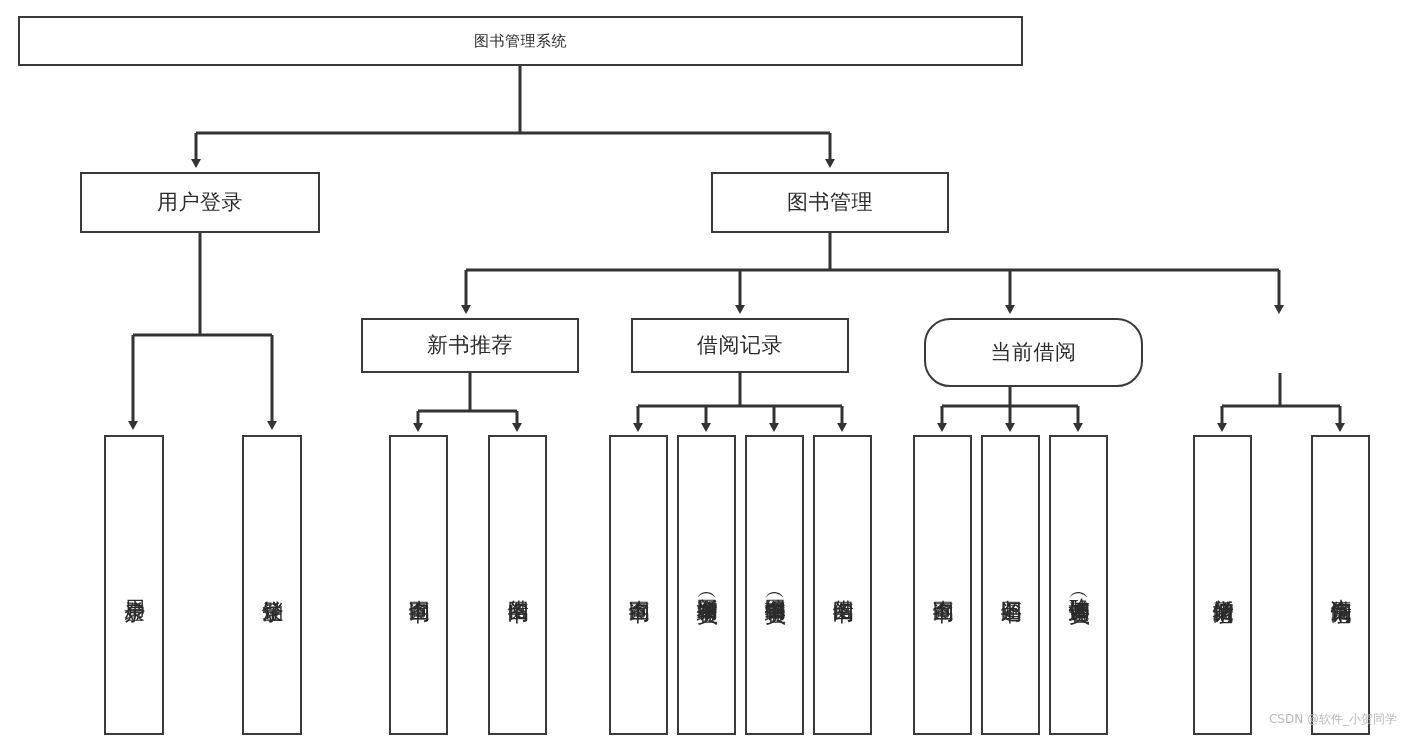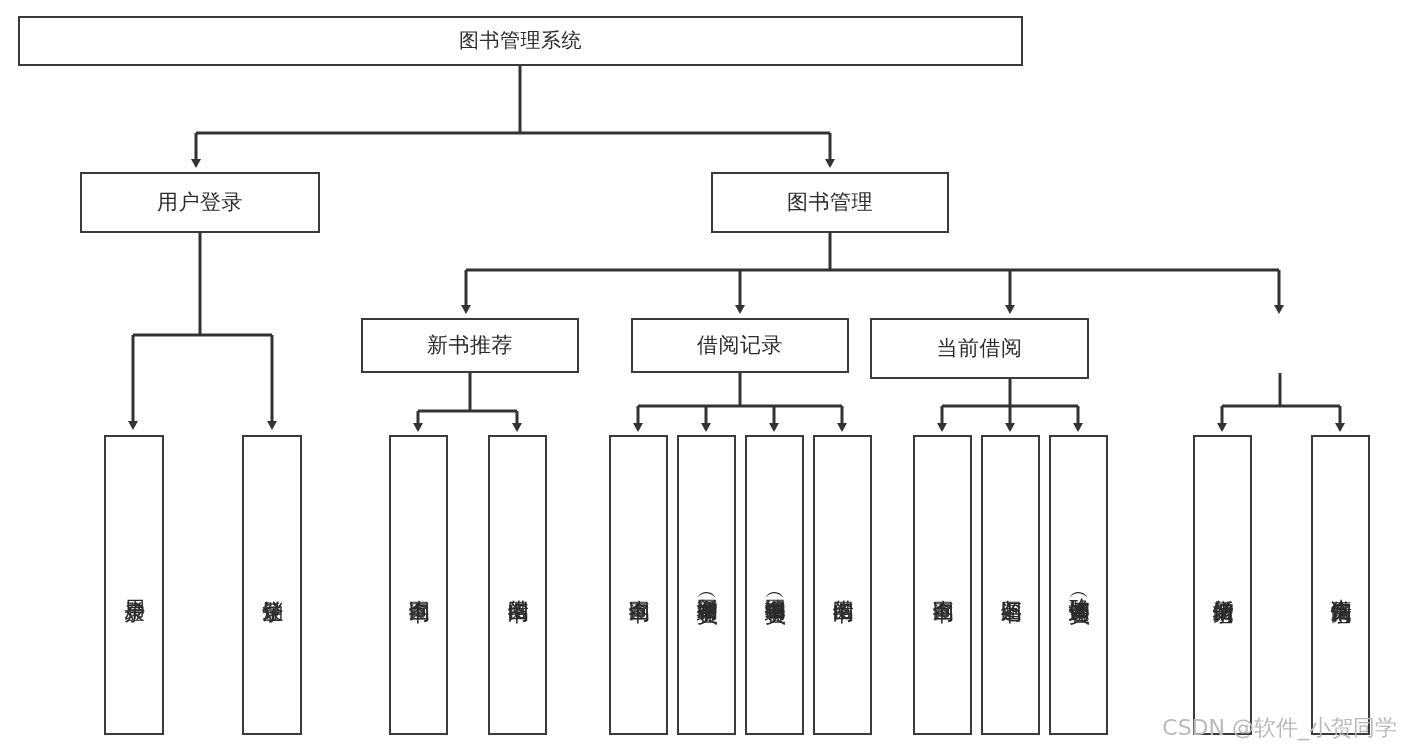--- a/index.html
+++ b/index.html
@@ -40,41 +40,41 @@
     display: block;
     text-align: center;
     line-height: 1.08;
     letter-spacing: 0.5px;
   }
   .node.horizontal .label {
     writing-mode: horizontal-tb;
     font-size: 21px;
   }
   .node.root .label {
-    font-size: 20px;
+    font-size: 15px;
   }
   .node.vertical {
     align-items: center;
     justify-content: center;
     padding: 4px 0;
   }
   .node.vertical .label {
     writing-mode: vertical-rl;
     text-orientation: upright;
     font-size: 21px;
     line-height: 1.12;
     letter-spacing: 1px;
     max-height: 292px;
     overflow: visible;
   }
   .watermark {
     position: absolute;
     right: 8px;
-    bottom: 4px;
-    font-size: 22px;
+    bottom: 19px;
+    font-size: 12px;
     color: #b9b9b9;
     white-space: nowrap;
     font-family: "DejaVu Sans", "Liberation Sans", sans-serif;
   }
 </style>
 </head>
 <body>
 
 <div id="diagram-root">
 
@@ -141,21 +141,21 @@
   </div>
 
   <div class="node horizontal" style="left:361px; top:318px; width:218px; height:55px;">
     <span class="label">新书推荐</span>
   </div>
 
   <div class="node horizontal" style="left:631px; top:318px; width:218px; height:55px;">
     <span class="label">借阅记录</span>
   </div>
 
-  <div class="node horizontal" style="left:870px; top:318px; width:219px; height:61px;">
+  <div class="node horizontal" style="left:924px; top:318px; width:219px; height:69px;border-radius:26px;">
     <span class="label">当前借阅</span>
   </div>
 
 
   <div class="node vertical" style="left:104px; top:435px; width:60px; height:300px;">
     <span class="label">用户登录</span>
   </div>
 
   <div class="node vertical" style="left:242px; top:435px; width:60px; height:300px;">
     <span class="label">注销登录</span>

